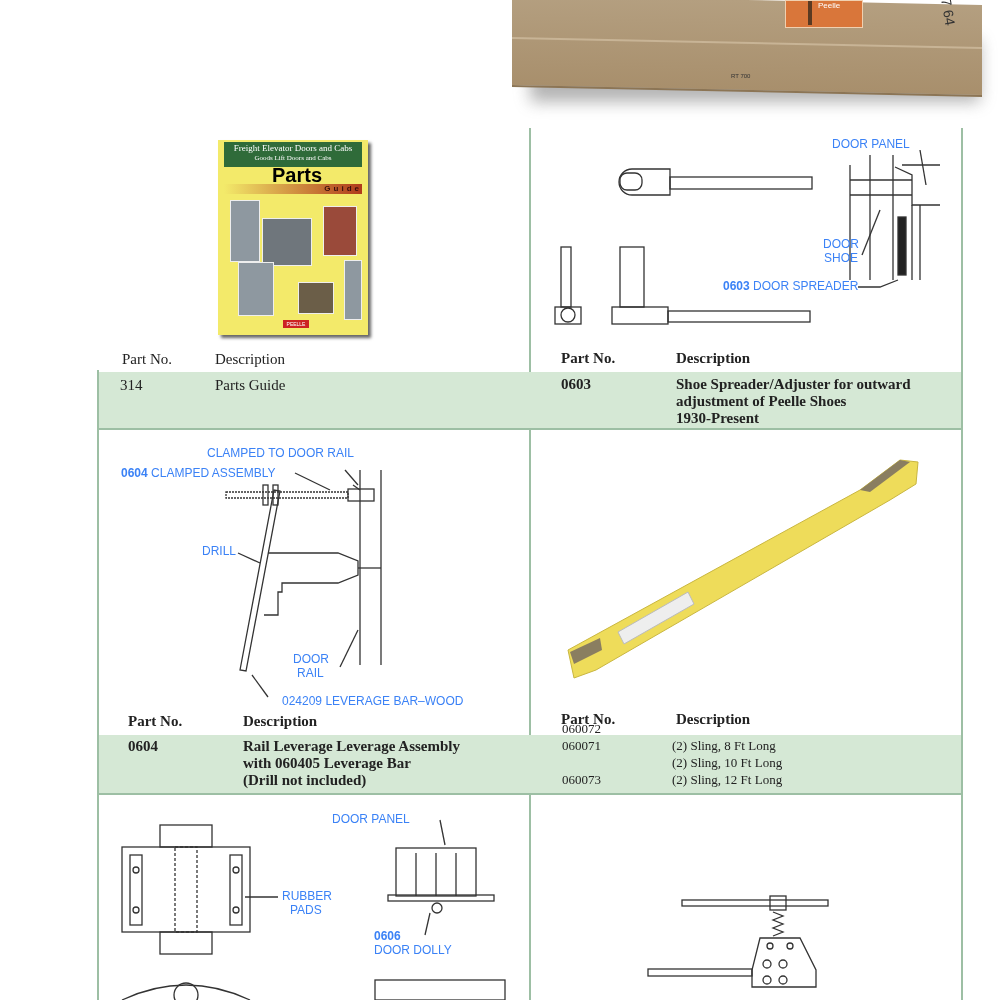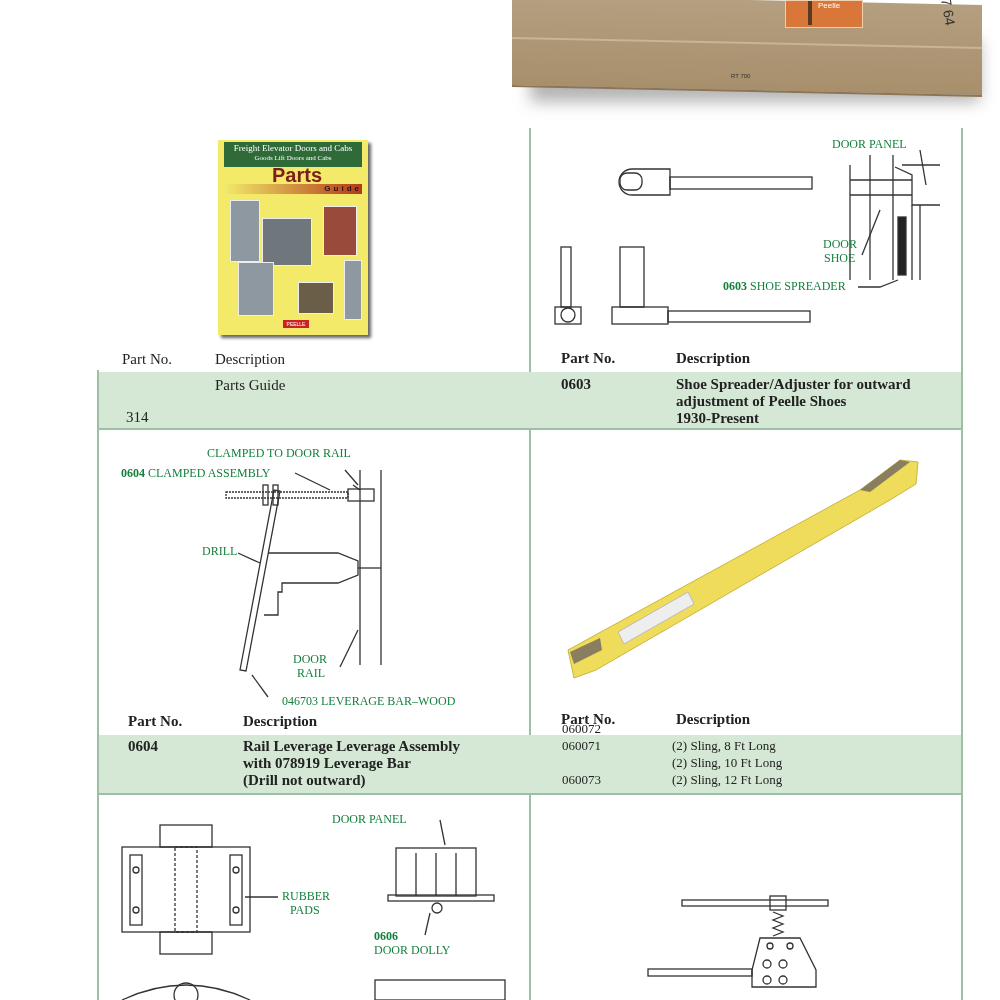--- a/index.html
+++ b/index.html
@@ -21,26 +21,26 @@
   .hdr{position:absolute;font-family:"Liberation Serif",serif;font-size:15px;color:#222;}
   .hdr.bold{font-weight:bold;}
   .cell{position:absolute;font-family:"Liberation Serif",serif;font-size:15px;color:#222;line-height:17px;}
   .cell.bold{font-weight:bold;}
   .cell.sm{font-size:13px;line-height:16px;}
 
   
   .cover{position:absolute;left:218px;top:140px;width:150px;height:195px;background:#f3ea6a;box-shadow:3px 3px 3px #666;}
   .cover .top{position:absolute;left:6px;top:2px;width:138px;height:24px;background:#2f6b39;color:#fff;font-size:9px;text-align:center;line-height:10px;padding-top:1px;}
   .cover .top .s{font-size:7px;}
-  .cover .parts{position:absolute;left:54px;top:24px;font-family:"Liberation Sans",sans-serif;font-weight:bold;font-size:20px;color:#7f1d1d;}
+  .cover .parts{position:absolute;left:54px;top:24px;font-family:"Liberation Sans",sans-serif;font-weight:bold;font-size:20px;color:#000000;}
   .cover .guide{position:absolute;left:6px;top:44px;width:138px;height:10px;background:linear-gradient(90deg,#f3ea6a,#b03a1a);color:#3a0e0e;font-family:"Liberation Sans",sans-serif;font-weight:bold;font-size:8px;text-align:right;letter-spacing:3px;line-height:10px;}
   .cover .ph{position:absolute;background:#8e98a0;border:1px solid #eee;}
   .cover .logo{position:absolute;left:65px;top:180px;width:26px;height:8px;background:#c22;color:#fff;font-size:5px;text-align:center;line-height:8px;font-family:"Liberation Sans",sans-serif;}
 
-  .lbl{position:absolute;font-family:Liberation Serif, serif;font-size:12px;color:#15803d;line-height:14px;}
+  .lbl{position:absolute;font-family:Liberation Sans, sans-serif;font-size:12px;color:#3b82f6;line-height:14px;}
   .lbl b{font-weight:bold;}
   svg{position:absolute;overflow:visible;}
 </style>
 </head>
 <body>
 
 <div class="box-shadow"></div>
 <div class="box"></div>
 <div class="box-edge"></div>
 <div class="box-label">
@@ -70,21 +70,21 @@
   <div class="ph" style="left:44px;top:78px;width:48px;height:46px;background:#6f767c;"></div>
   <div class="ph" style="left:105px;top:66px;width:32px;height:48px;background:#9a4a3a;"></div>
   <div class="ph" style="left:20px;top:122px;width:34px;height:52px;"></div>
   <div class="ph" style="left:80px;top:142px;width:34px;height:30px;background:#6b5e48;"></div>
   <div class="ph" style="left:126px;top:120px;width:16px;height:58px;"></div>
   <div class="logo">PEELLE</div>
 </div>
 
 <div class="hdr" style="left:122px;top:351px;">Part No.</div>
 <div class="hdr" style="left:215px;top:351px;">Description</div>
-<div class="cell" style="left:126px;top:377px;margin-top:32px;">314</div>
+<div class="cell" style="left:120px;top:377px;">314</div>
 <div class="cell" style="left:215px;top:377px;">Parts Guide</div>
 
 <svg style="left:540px;top:125px;" width="430" height="210" stroke="#333" fill="none" stroke-width="1.3">
   <path d="M92 44 H130 V70 H92 A13 13 0 0 1 92 44 Z"></path>
   <rect x="80" y="48" width="22" height="17" rx="7"></rect>
   <rect x="130" y="52" width="142" height="12"></rect>
   <rect x="21" y="122" width="10" height="60"></rect>
   <rect x="15" y="182" width="26" height="17"></rect>
   <circle cx="28" cy="190" r="7"></circle>
   <rect x="80" y="122" width="24" height="60"></rect>
@@ -100,21 +100,21 @@
   <rect x="358" y="92" width="8" height="58" fill="#222"></rect>
   <line x1="372" y1="80" x2="372" y2="155"></line>
   <line x1="380" y1="80" x2="380" y2="155"></line>
   <path d="M340 85 L322 130"></path>
   <path d="M358 155 L340 162 H318"></path>
   <path d="M380 25 L386 60"></path>
 </svg>
 <div class="lbl" style="left:832px;top:137px;">DOOR PANEL</div>
 <div class="lbl" style="left:823px;top:237px;">DOOR</div>
 <div class="lbl" style="left:824px;top:251px;">SHOE</div>
-<div class="lbl" style="left:723px;top:279px;"><b>0603</b> <span>SHOE SPREADER</span></div>
+<div class="lbl" style="left:723px;top:279px;"><b>0603</b> <span>DOOR SPREADER</span></div>
 
 <div class="hdr bold" style="left:561px;top:350px;">Part No.</div>
 <div class="hdr bold" style="left:676px;top:350px;">Description</div>
 <div class="cell bold" style="left:561px;top:376px;">0603</div>
 <div class="cell bold" style="left:676px;top:376px;">
   <div>Shoe Spreader/Adjuster for outward</div>
   <div>adjustment of Peelle Shoes</div>
   <div>1930-Present</div>
 </div>
 
@@ -133,29 +133,29 @@
   <path d="M195 38 L230 55"></path>
   <path d="M138 118 L160 128"></path>
   <path d="M240 232 L258 195"></path>
   <path d="M168 262 L152 240"></path>
 </svg>
 <div class="lbl" style="left:207px;top:446px;">CLAMPED TO DOOR RAIL</div>
 <div class="lbl" style="left:121px;top:466px;"><b>0604</b> <span>CLAMPED ASSEMBLY</span></div>
 <div class="lbl" style="left:202px;top:544px;text-align:right;">DRILL</div>
 <div class="lbl" style="left:293px;top:652px;">DOOR</div>
 <div class="lbl" style="left:297px;top:666px;">RAIL</div>
-<div class="lbl" style="left:282px;top:694px;">046703 LEVERAGE BAR–WOOD</div>
+<div class="lbl" style="left:282px;top:694px;">024209 LEVERAGE BAR–WOOD</div>
 
 <div class="hdr bold" style="left:128px;top:713px;">Part No.</div>
 <div class="hdr bold" style="left:243px;top:713px;">Description</div>
 <div class="cell bold" style="left:128px;top:738px;">0604</div>
 <div class="cell bold" style="left:243px;top:738px;">
   <div>Rail Leverage Leverage Assembly</div>
-  <div>with 078919 Leverage Bar</div>
-  <div>(Drill not outward)</div>
+  <div>with 060405 Leverage Bar</div>
+  <div>(Drill not included)</div>
 </div>
 
 <svg style="left:560px;top:450px;" width="370" height="240">
   <path d="M8 200 L300 40 L340 10 L358 12 L356 34 L330 50 L36 220 L14 228 Z" fill="#eedc5a" stroke="#c9b640" stroke-width="1"></path>
   <path d="M10 202 L40 188 L42 200 L14 214 Z" fill="#8a7e60"></path>
   <path d="M300 40 L340 10 L350 12 L310 42 Z" fill="#8a7e60"></path>
   <path d="M58 182 L128 142 L134 154 L64 194 Z" fill="#eee" stroke="#bbb"></path>
 </svg>
 
 <div class="hdr bold" style="left:561px;top:711px;">Part No.</div>

